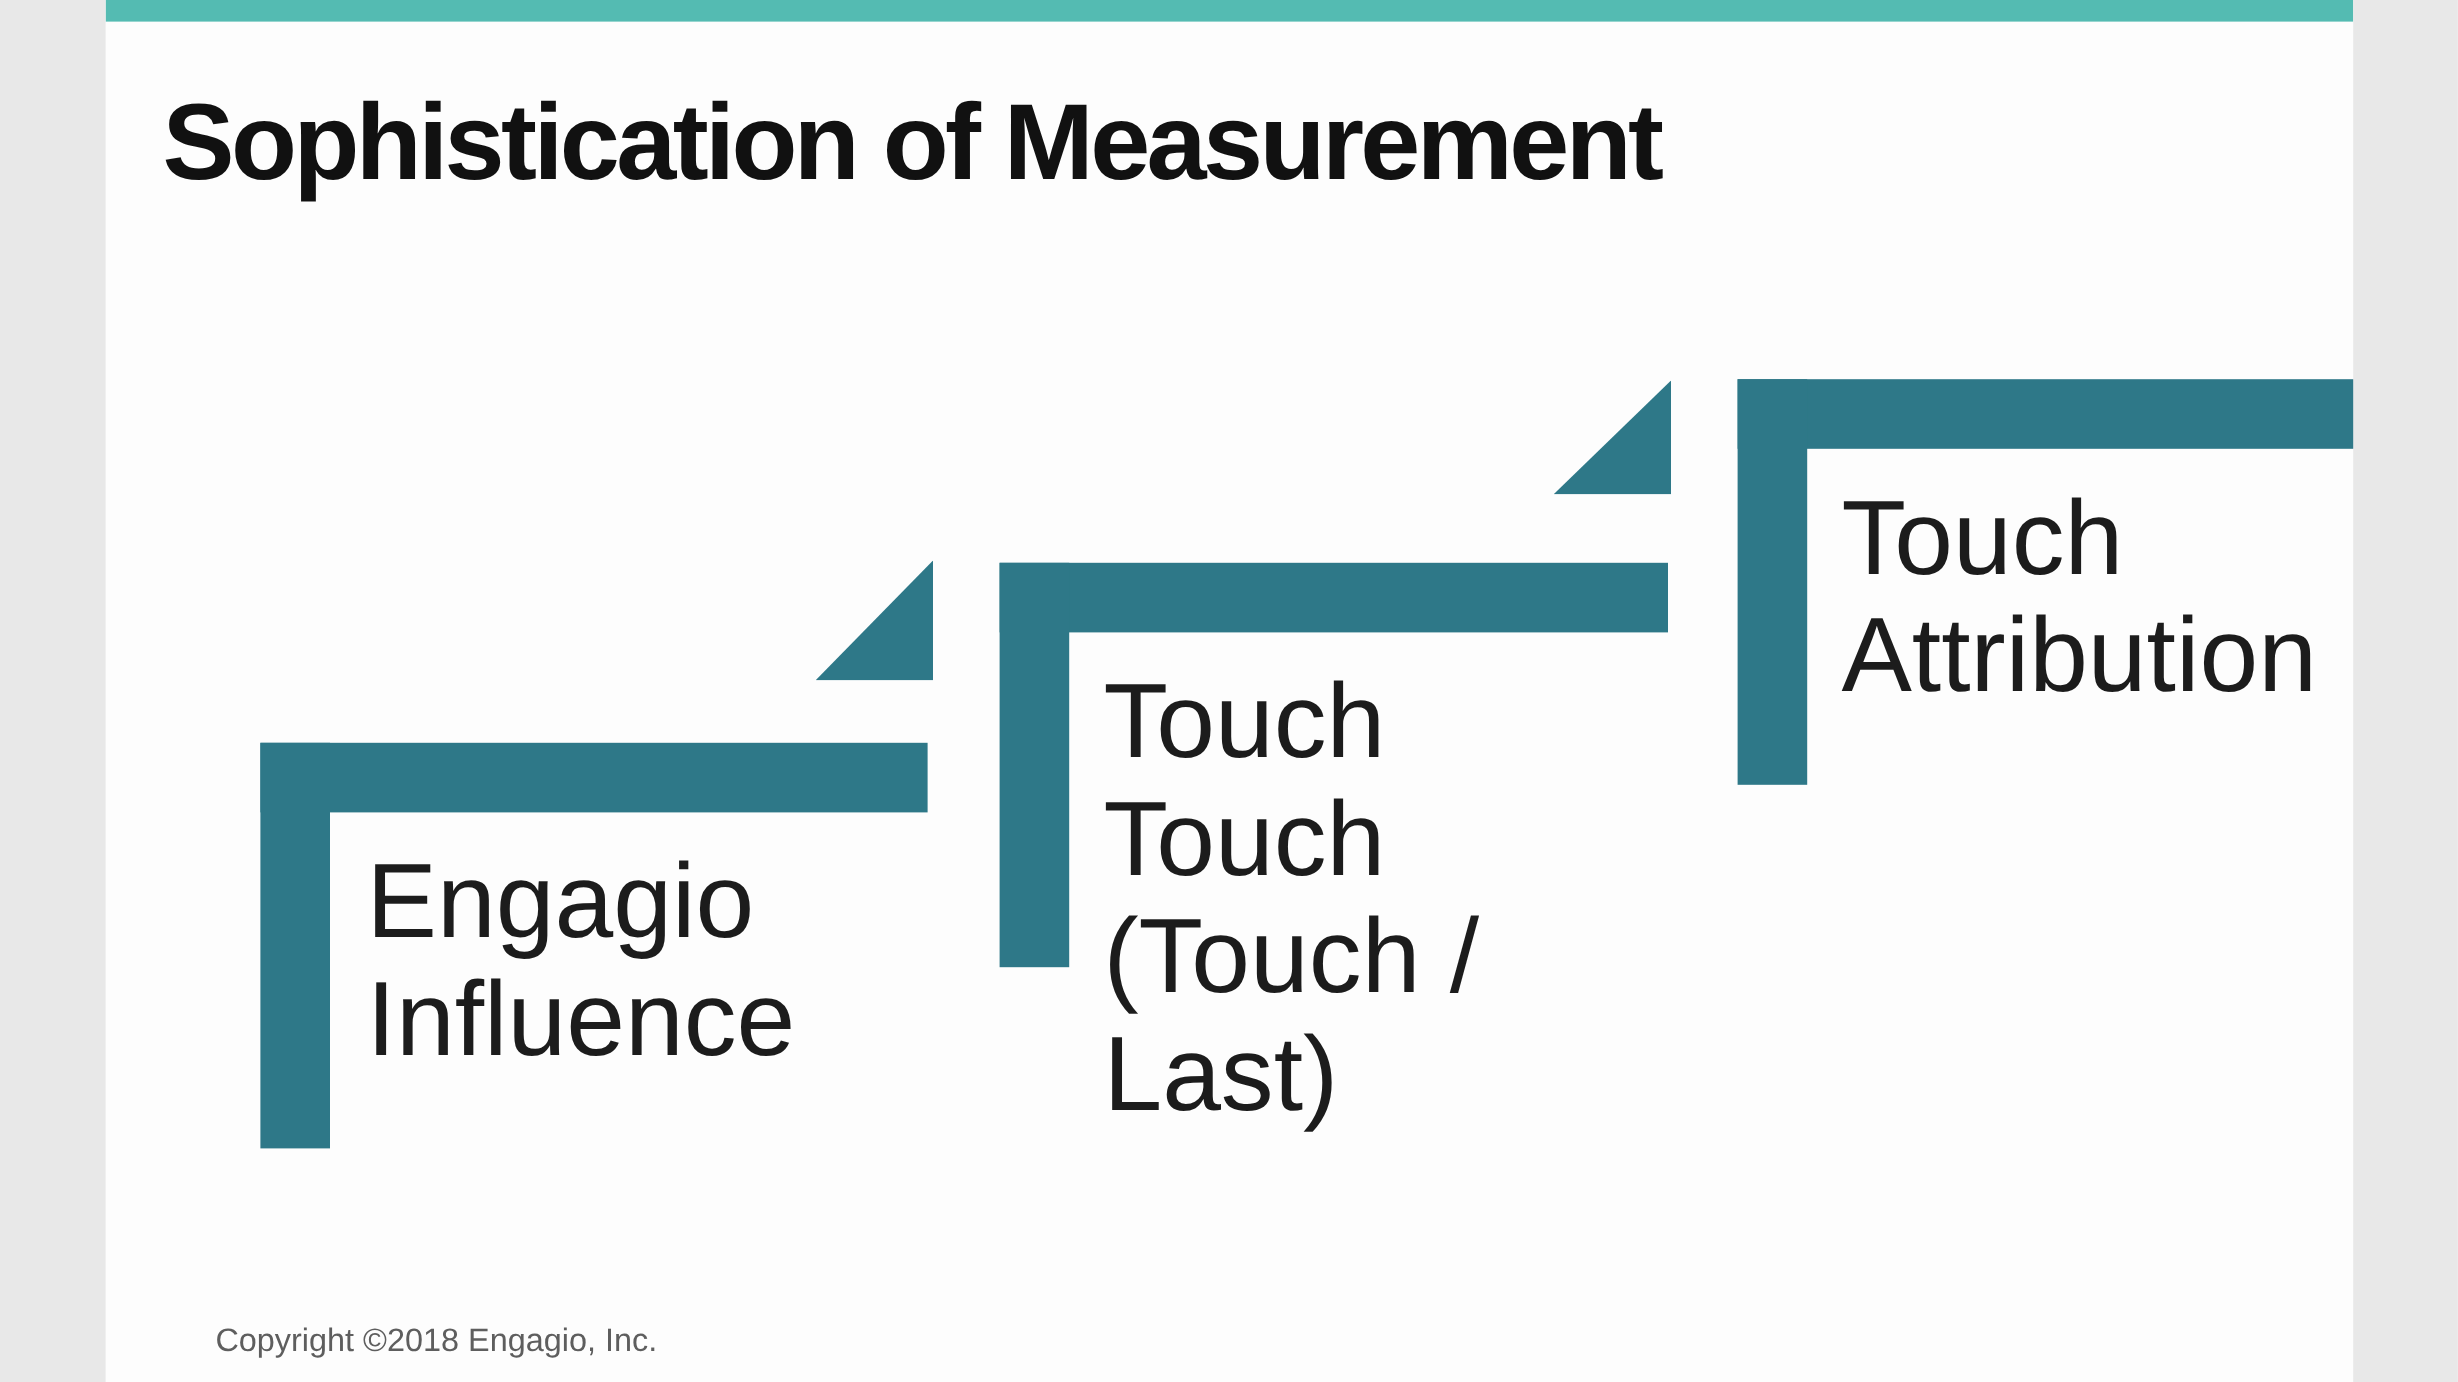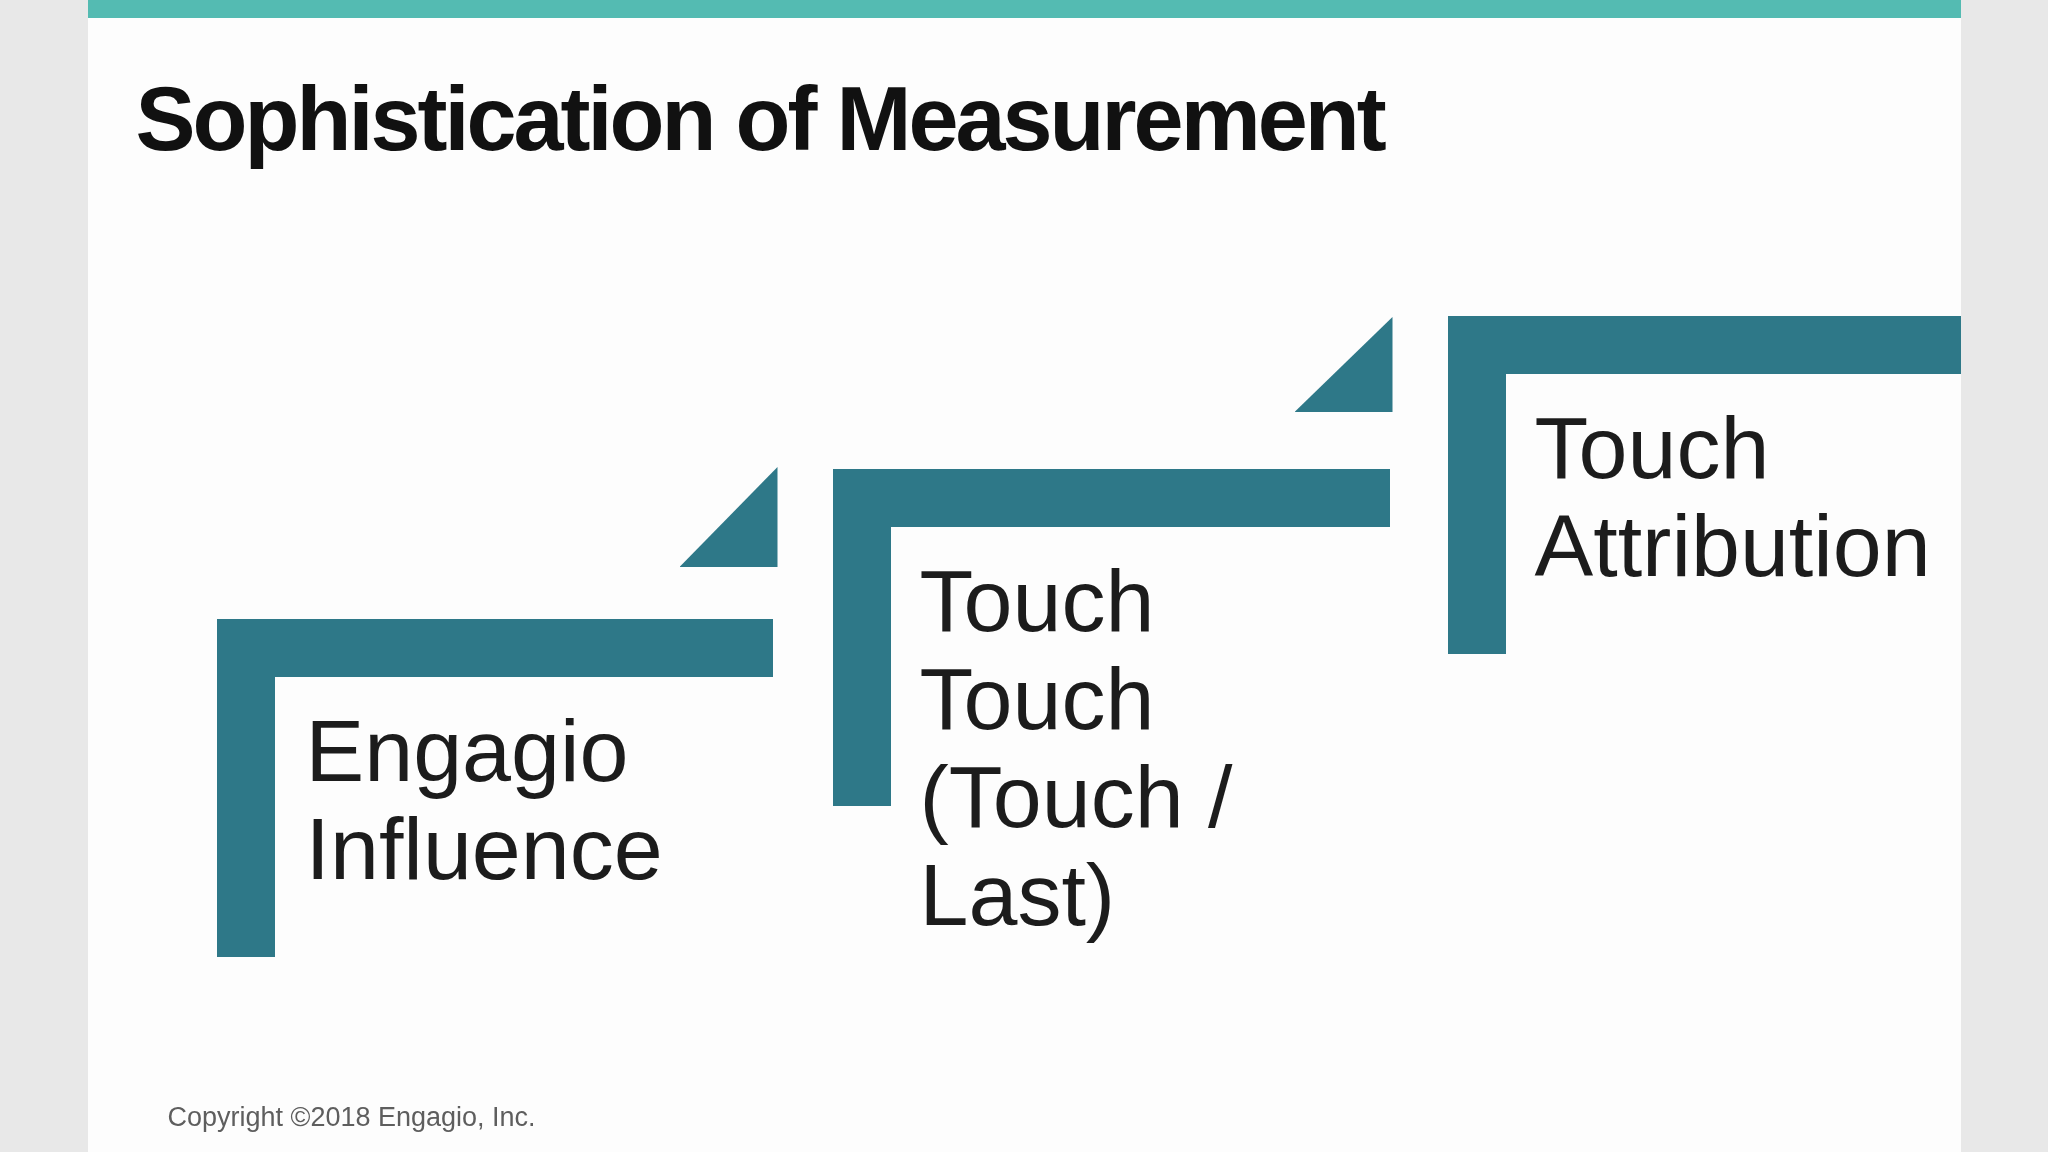--- a/index.html
+++ b/index.html
@@ -54,21 +54,21 @@
     line-height: 98px;
     font-weight: 300;
     color: var(--step-text, #1c1c1c);
     white-space: nowrap;
   }
   .t1 { left: 218px; top: 702px; }
   .t2 { left: 832px; top: 552px; }
   .t3 { left: 1447px; top: 399px; }
   .footer {
     position: absolute;
-    left: 80px; top: 1102px;
+    left: 92px; top: 1102px;
     font-size: 27px;
     font-weight: 400;
     color: var(--footer-text, #5e5e5e);
   }
   .pagenum {
     position: absolute;
     left: 1933px; top: 1104px;
     font-size: 27px;
     color: var(--page-number-text, #8f8f8f);
     font-style: italic;

